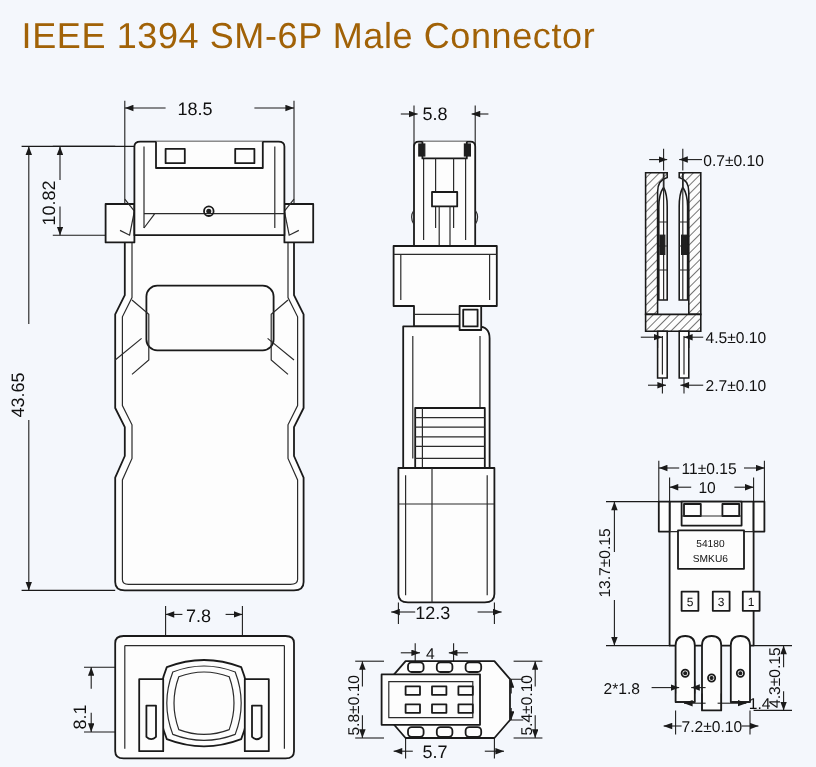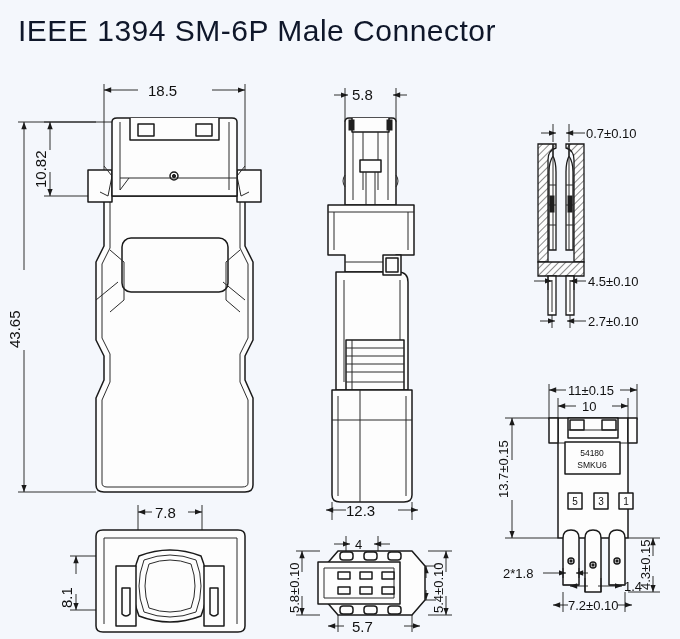--- a/index.html
+++ b/index.html
@@ -5,21 +5,21 @@
   html,body{margin:0;padding:0;}
   body{
     width:680px;height:639px;
     background:#f4f7fc;
     font-family:"Liberation Sans", sans-serif;
     overflow:hidden;
     position:relative;
   }
   #page-title{
     position:absolute;left:18px;top:14px;
-    font-size:30px;letter-spacing:.5px;color:#0f172a;
+    font-size:30px;letter-spacing:.5px;color:#a16207;
     white-space:nowrap;
   }
   svg{display:block;overflow:visible;}
   .ln{fill:none;stroke:#1a1a1a;stroke-width:1.5;stroke-linejoin:round;stroke-linecap:round;}
   .ln2{fill:#fdfdfd;stroke:#1a1a1a;stroke-width:1.5;stroke-linejoin:round;}
   .thin{fill:none;stroke:#2b2b2b;stroke-width:1;}
   .dim{fill:none;stroke:#1a1a1a;stroke-width:.9;}
   .hatch{fill:url(#hx);stroke:#1a1a1a;stroke-width:1.3;}
   .wht{fill:#fdfdfd;stroke:#1a1a1a;stroke-width:1.3;}
   .dark{fill:#1f1f1f;stroke:#1f1f1f;}

